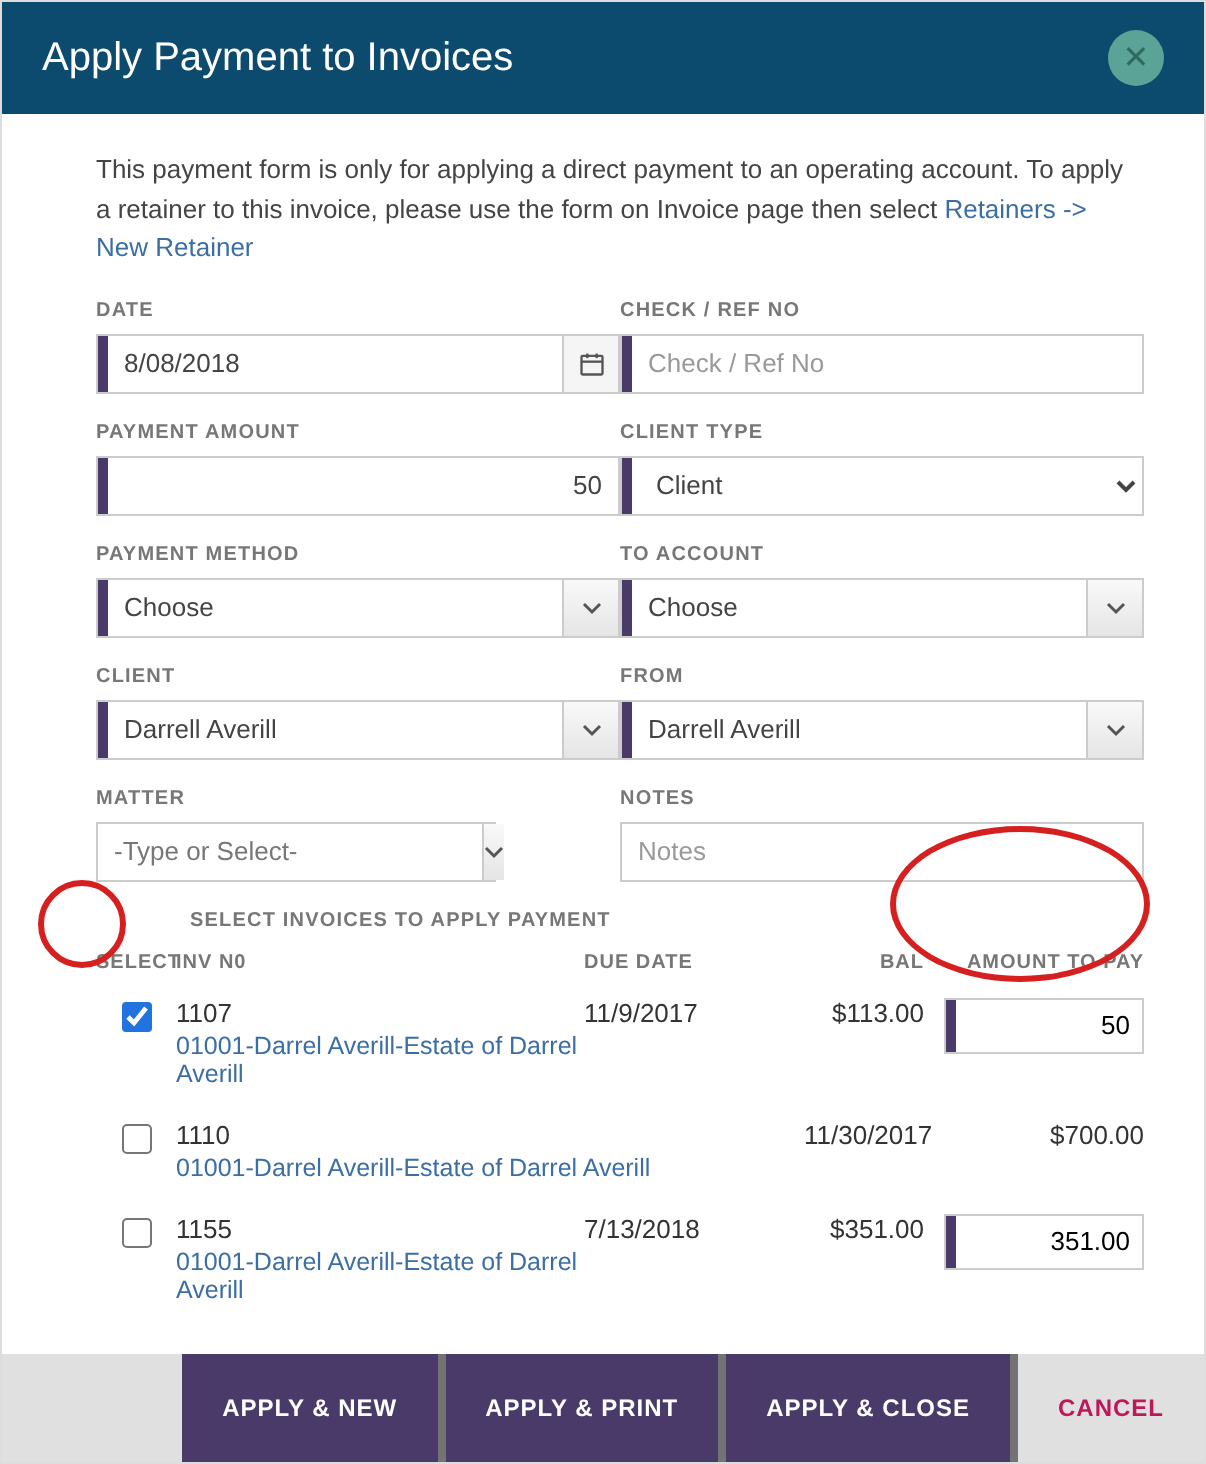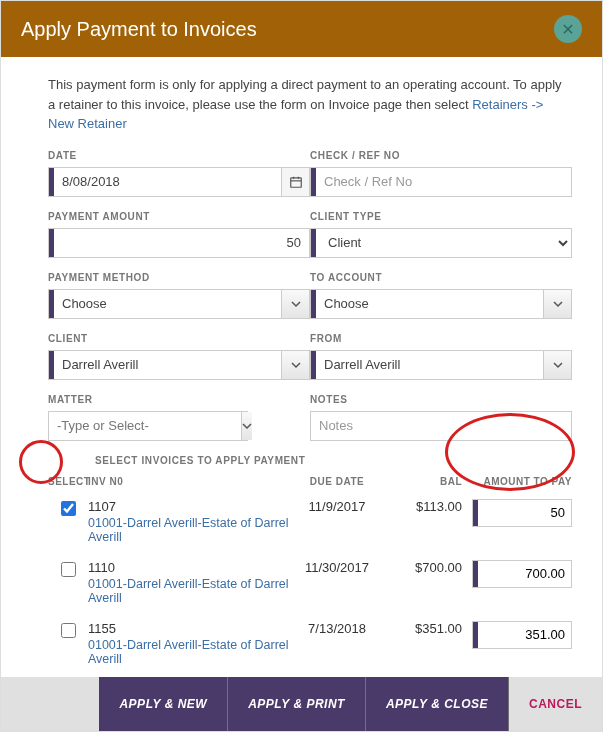--- a/index.html
+++ b/index.html
@@ -1,18 +1,18 @@
 <!DOCTYPE html>
 <html><head>
 <meta charset="utf-8">
 <style>
 * { box-sizing: border-box; margin: 0; padding: 0; font-family: Arial, Helvetica, sans-serif; }
 body { width: 603px; height: 732px; background: #fff; overflow: hidden; }
 .modal { width: 100%; height: 100%; display: flex; flex-direction: column; border: 1px solid #ddd; }
-.header { background: #a16207; color: #fff; padding: 14px 20px; display: flex; justify-content: space-between; align-items: center; }
+.header { background: #0c4a6e; color: #fff; padding: 14px 20px; display: flex; justify-content: space-between; align-items: center; }
 .header-title { font-size: 20px; font-weight: 400; }
 .close-btn { width: 28px; height: 28px; border-radius: 50%; background: #5aa396; display: flex; align-items: center; justify-content: center; cursor: pointer; color: #2c6b5e; font-size: 16px; }
 .body { padding: 18px 30px 10px 47px; overflow-y: auto; flex: 1; }
 .info-text { font-size: 13px; color: #444; line-height: 1.5; margin-bottom: 16px; }
 .info-text a { color: #3b6ea5; text-decoration: none; }
 .row { display: flex; margin-bottom: 14px; }
 .field { flex: 1; }
 .label { font-size: 10px; letter-spacing: 0.6px; font-weight: bold; color: #777; text-transform: uppercase; margin-bottom: 6px; display: block; }
 .input-wrap { display: flex; border: 1px solid #ccc; height: 30px; }
 .accent-bar { width: 5px; background: #4a3a6a; }
@@ -21,34 +21,34 @@
 .input-wrap .icon-btn { width: 28px; border-left: 1px solid #ccc; display: flex; align-items: center; justify-content: center; background: #f5f5f5; cursor: pointer; }
 .dropdown-btn { width: 28px; border-left: 1px solid #ccc; display: flex; align-items: center; justify-content: center; background: linear-gradient(#f9f9f9,#e5e5e5); cursor: pointer; }
 .dropdown-btn svg { width: 10px; height: 10px; }
 .select-native { display: flex; border: 1px solid #ccc; height: 30px; }
 .select-native select { flex: 1; border: none; padding: 0 8px; font-size: 13px; color: #444; background: #fff; outline: none; -webkit-appearance: menulist; }
 .input-right input { text-align: right; }
 .section-label { font-size: 10px; letter-spacing: 0.6px; font-weight: bold; color: #777; text-transform: uppercase; margin-top: 10px; margin-bottom: 6px; margin-left: 47px; }
 .table-head { display: flex; font-size: 10px; letter-spacing: 0.5px; font-weight: bold; color: #777; text-transform: uppercase; padding: 4px 0; }
 .col-select { width: 40px; text-align: center; }
 .col-inv { flex: 1; }
-.col-due { width: 90px; text-align: center; }
+.col-due { width: 90px; text-align: left; }
 .col-bal { width: 80px; text-align: right; }
 .col-amt { width: 110px; text-align: right; }
 .inv-row { display: flex; align-items: flex-start; padding: 8px 0; font-size: 13px; color: #333; }
 .inv-row .col-select { padding-top: 2px; }
 .inv-row .col-select input { width: 15px; height: 15px; cursor: pointer; accent-color: #2173e0; }
 .inv-num { color: #333; }
 .inv-desc { color: #3b6ea5; font-size: 12.5px; margin-top: 2px; }
 .col-amt .amt-wrap { display: flex; border: 1px solid #ccc; height: 28px; margin-left: 10px; }
 .col-amt .amt-wrap .accent-bar { width: 5px; background: #4a3a6a; }
 .col-amt .amt-wrap input { border: none; width: 100%; text-align: right; padding: 0 6px; font-size: 13px; outline: none; }
 .footer { background: #e0e0e0; display: flex; justify-content: flex-end; padding: 0; }
 .footer-btn { padding: 20px 20px; font-size: 12px; font-weight: bold; letter-spacing: 0.5px; cursor: pointer; border: none; }
-.footer-btn.primary { background: #4a3a6a; color: #fff; border-right: 1px solid #737373; font-style: italic; }
+.footer-btn.primary { background: #4a3a6a; color: #fff; border-right: 4px solid #737373; }
 .footer-btn.cancel { background: #e0e0e0; color: #be185d; }
 .circle-annot { position: absolute; border: 3px solid #d62020; border-radius: 50%; pointer-events: none; }
 .circle1 { left: 18px; top: 439px; width: 44px; height: 44px; }
 .circle2 { left: 444px; top: 412px; width: 130px; height: 78px; }
 .cal-icon svg { width: 14px; height: 14px; }
 </style>
 </head>
 <body>
 
 <div class="modal" style="position:relative">
@@ -208,26 +208,20 @@
     </div>
         </div>
         <div class="inv-row">
     <div class="col-select"><input type="checkbox" style=""></div>
     <div class="col-inv">
       <div class="inv-num">1110</div>
       <div class="inv-desc">01001-Darrel Averill-Estate of Darrel Averill</div>
     </div>
     <div class="col-due">11/30/2017</div>
     <div class="col-bal">$700.00</div>
-    <div class="col-amt">
-      <div class="amt-wrap">
-        <div class="accent-bar"></div>
-        <input type="text" value="700.00" style="">
-      </div>
-    </div>
         </div>
         <div class="inv-row">
     <div class="col-select"><input type="checkbox" style=""></div>
     <div class="col-inv">
       <div class="inv-num">1155</div>
       <div class="inv-desc">01001-Darrel Averill-Estate of Darrel Averill</div>
     </div>
     <div class="col-due">7/13/2018</div>
     <div class="col-bal">$351.00</div>
     <div class="col-amt">

